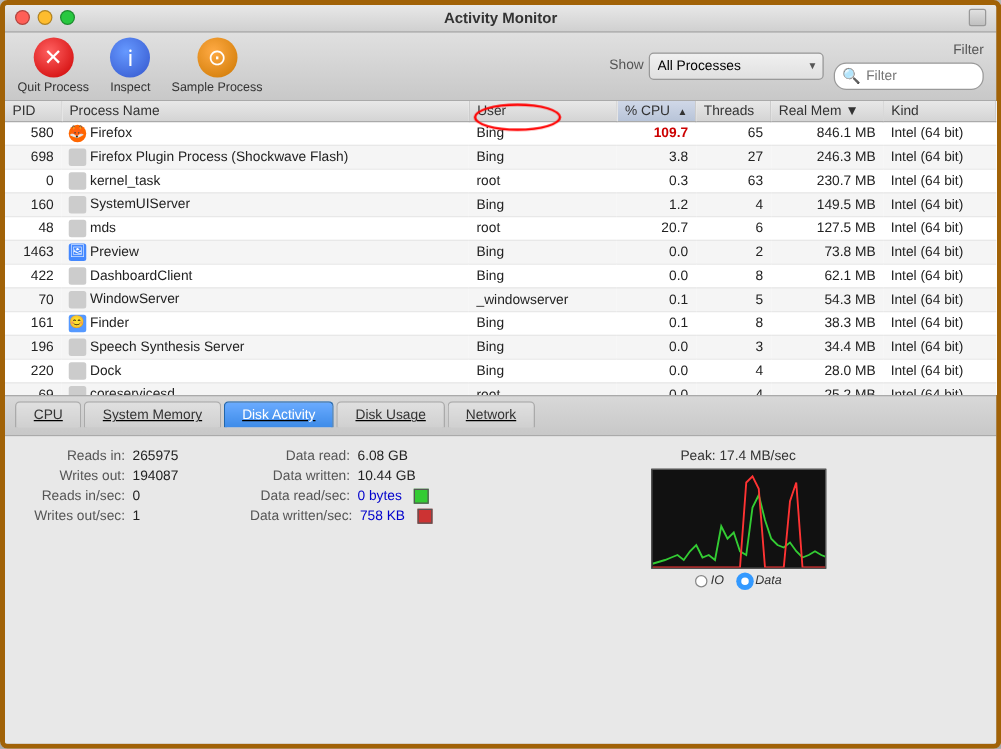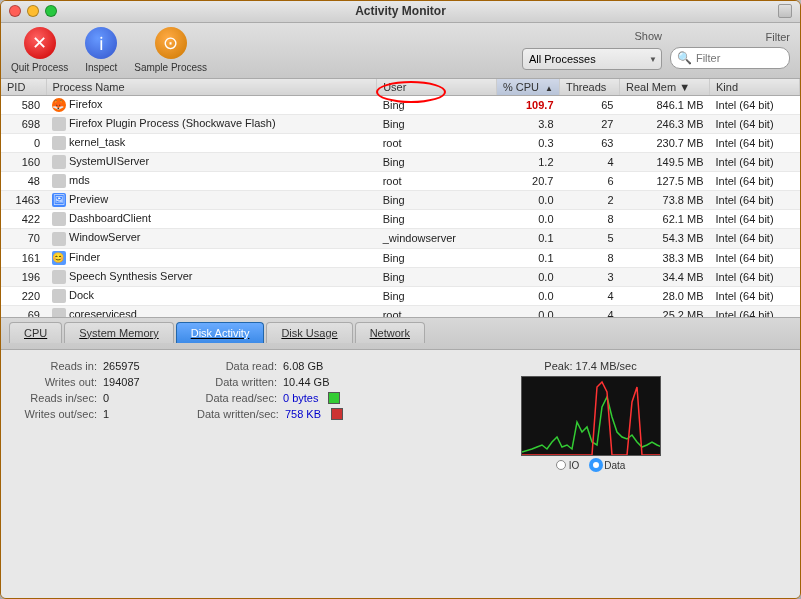--- a/index.html
+++ b/index.html
@@ -292,22 +292,24 @@
     .legend-row {
       display: flex;
       gap: 12px;
       margin-top: 4px;
       font-size: 10px;
       color: #333;
       align-items: center;
     }
     .legend-item {
       display: flex;
+      align-items: center;
       gap: 3px;
       cursor: pointer;
+      font-style: italic;
     }
     .io-radio {
       width: 10px;
       height: 10px;
       border-radius: 50%;
       border: 1px solid #888;
       background: white;
       display: inline-block;
     }
     .data-radio {
@@ -329,21 +331,21 @@
     }
     .process-table-container::-webkit-scrollbar-thumb {
       background: linear-gradient(to right, #c8c8c8, #a8a8a8);
       border: 1px solid #999;
       border-radius: 6px;
     }
   </style>
 </head>
 <body>
 
-<div style="width:801px;height:599px;display:flex;flex-direction:column;border:1px solid #a16207;border-radius:6px;overflow:hidden;box-shadow:0 4px 20px rgba(0,0,0,0.4);">
+<div style="width:801px;height:599px;display:flex;flex-direction:column;border:4px solid #a16207;border-radius:6px;overflow:hidden;box-shadow:0 4px 20px rgba(0,0,0,0.4);">
 
   <div class="title-bar">
     <div class="title-bar-buttons">
       <div class="tb-btn tb-close"></div>
       <div class="tb-btn tb-minimize"></div>
       <div class="tb-btn tb-maximize"></div>
     </div>
     <span class="title-bar-title">Activity Monitor</span>
     <div class="title-bar-resize"></div>
   </div>
@@ -355,21 +357,21 @@
     </div>
     <div class="toolbar-btn">
       <div class="toolbar-btn-icon inspect-icon">ℹ</div>
       <span class="toolbar-btn-label">Inspect</span>
     </div>
     <div class="toolbar-btn">
       <div class="toolbar-btn-icon sample-icon">⊙</div>
       <span class="toolbar-btn-label">Sample Process</span>
     </div>
     <div class="toolbar-spacer"></div>
-    <div style="display:flex;flex-direction:column;align-items:flex-end;gap:4px;">
+    <div style="display:flex;flex-direction:row;align-items:center;gap:4px;">
       <div class="show-label">Show</div>
       <div class="select-wrapper">
         <select class="process-select">
           <option>All Processes</option>
         </select>
         <span class="select-arrow">▼</span>
       </div>
     </div>
     <div style="display:flex;flex-direction:column;align-items:flex-end;gap:4px;">
       <div class="filter-label">Filter</div>

